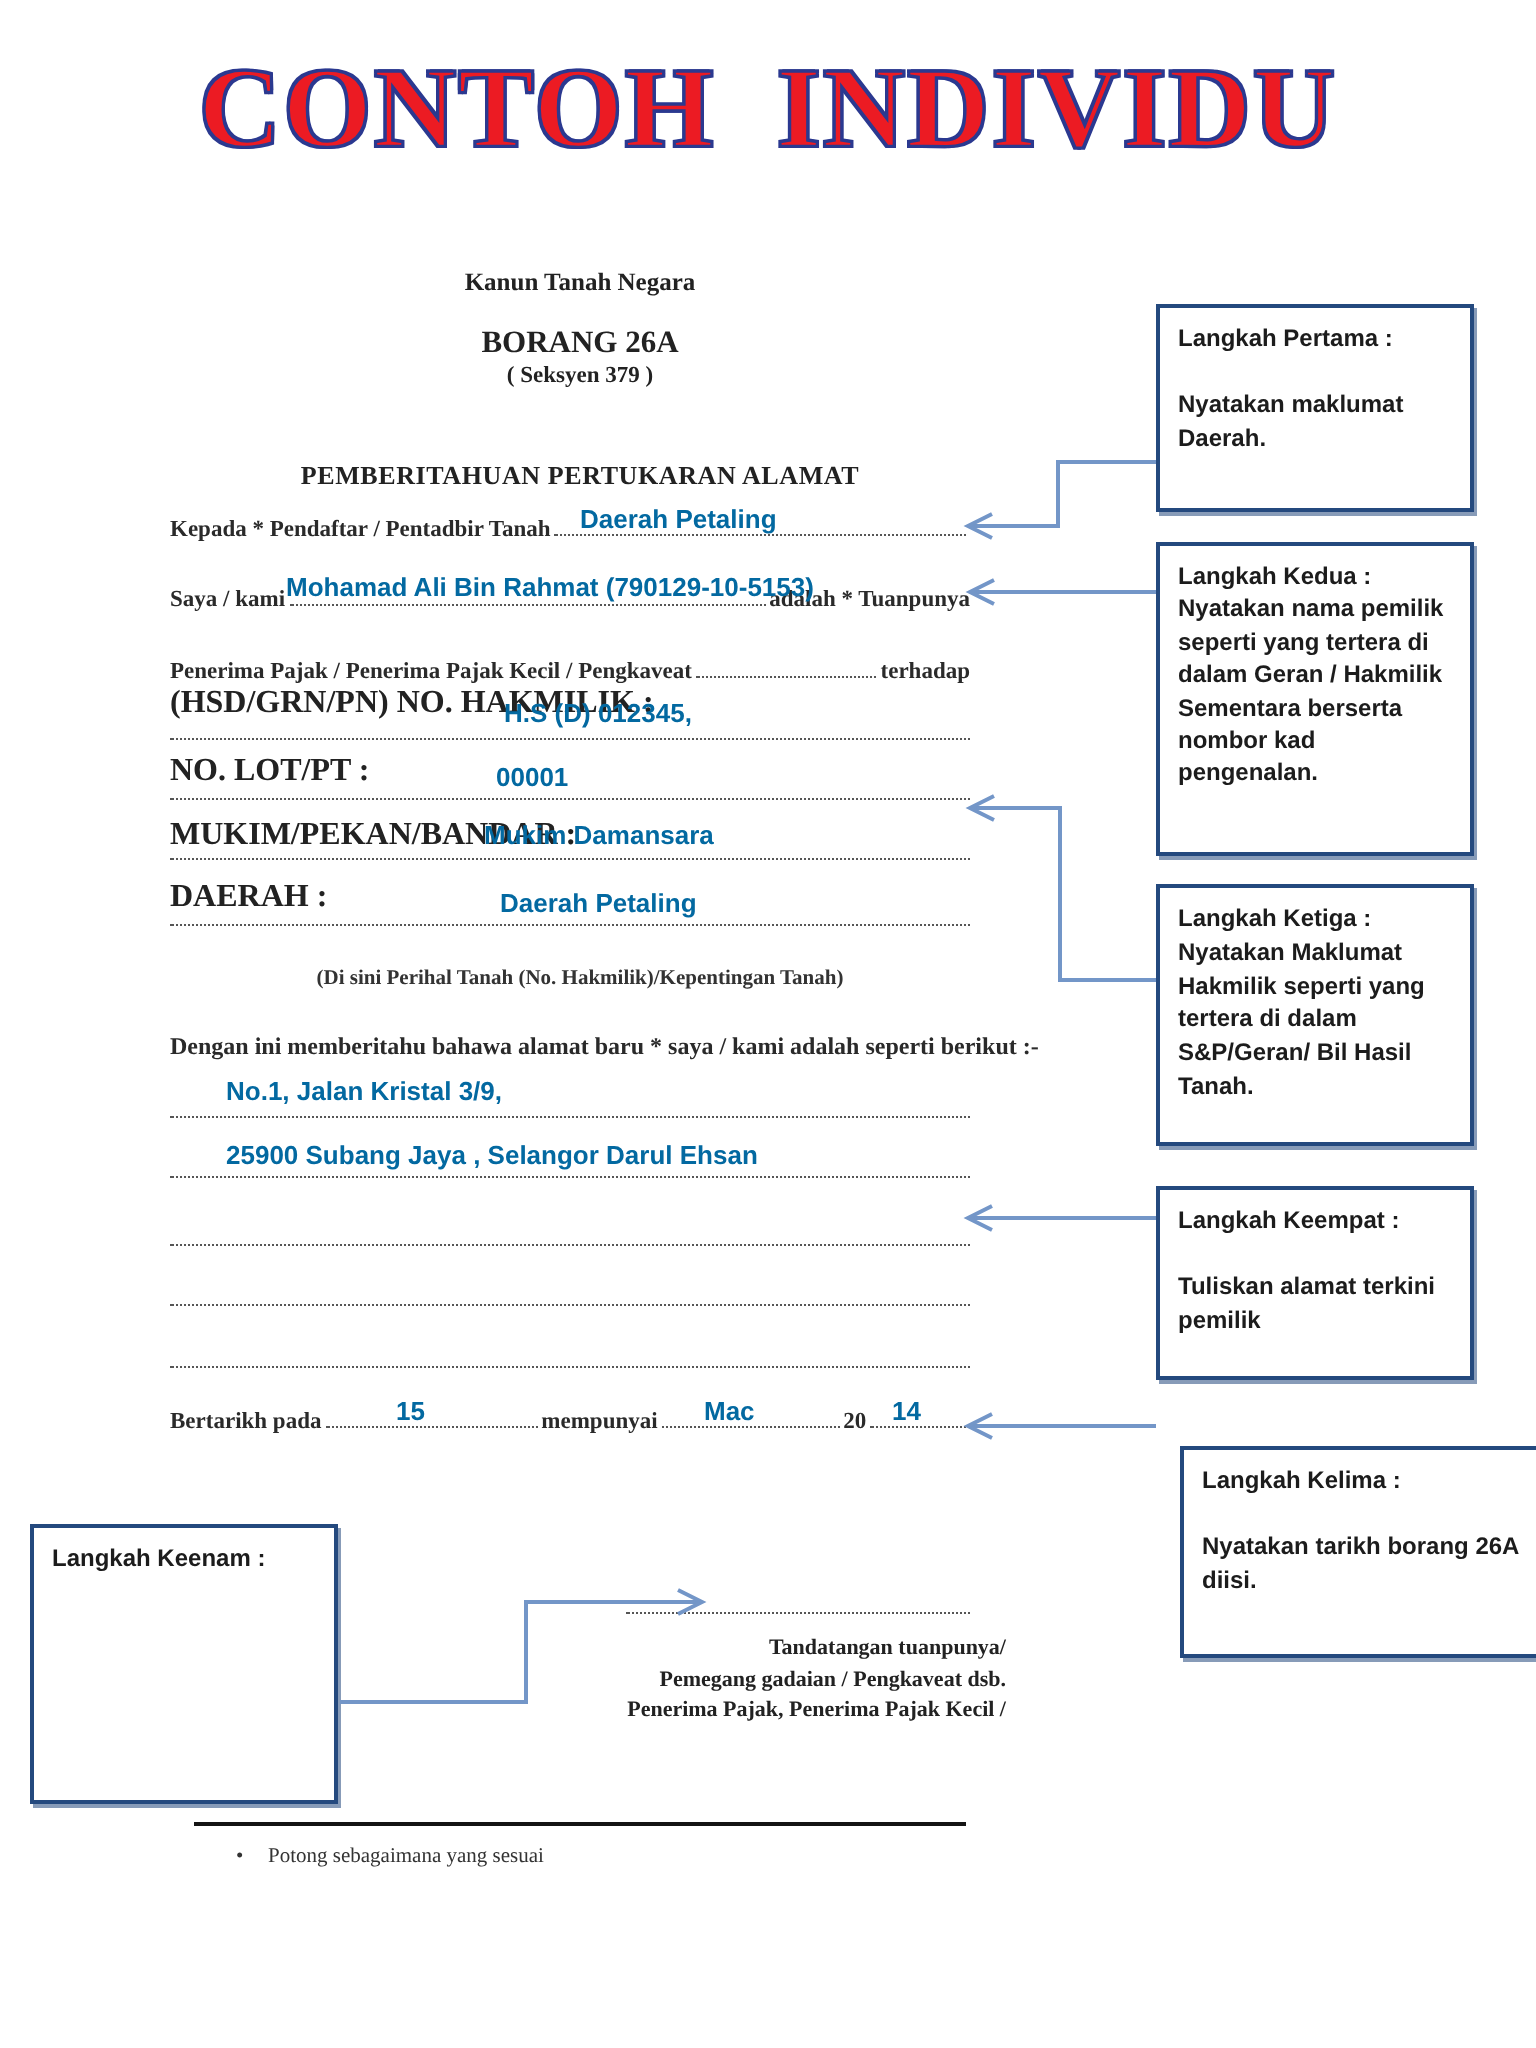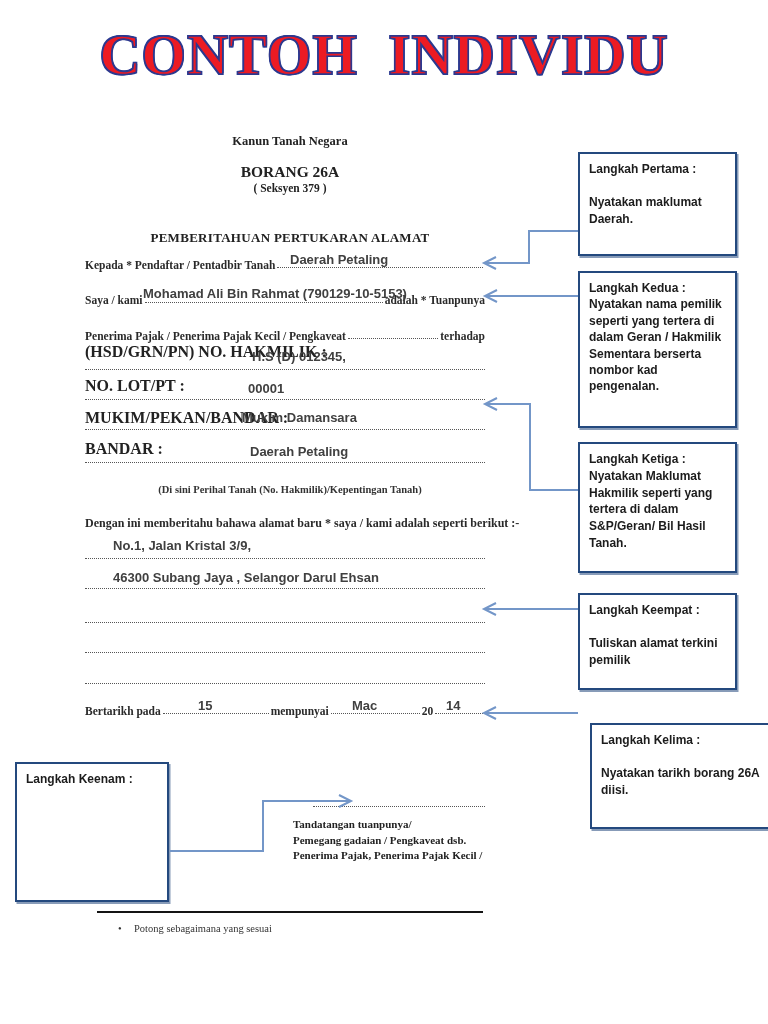--- a/index.html
+++ b/index.html
@@ -18,30 +18,30 @@
   .law{top:134px;font-size:12.5px;}
   .formno{top:163px;font-size:15.5px;}
   .seksyen{top:182px;font-size:11.5px;}
   .doctitle{top:230px;font-size:13px;letter-spacing:.3px;}
 
   
   .frow{position:absolute;left:85px;width:400px;display:flex;align-items:flex-end;
         font-size:11.5px;font-weight:bold;color:#2a2a2a;white-space:nowrap;}
   .frow .leader{flex:1;border-bottom:1.6px dotted #565656;margin:0 2px 3px;height:1px;}
   .fval{position:absolute;font-family:"Liberation Sans",sans-serif;font-weight:bold;
-        font-size:13px;color:#404040;white-space:nowrap;}
+        font-size:13px;color:#0369a1;white-space:nowrap;}
   .blabel{position:absolute;left:85px;font-size:16px;font-weight:bold;color:#222;white-space:nowrap;}
   .dotline{position:absolute;left:85px;width:400px;height:1px;border-bottom:1.6px dotted #565656;}
   .note{position:absolute;left:85px;width:410px;text-align:center;font-size:10.5px;
         font-weight:bold;color:#333;}
   .intro{position:absolute;left:85px;font-size:12px;font-weight:bold;color:#2a2a2a;white-space:nowrap;}
 
   
   .sigdots{position:absolute;left:313px;width:172px;height:1px;border-bottom:1.6px dotted #565656;}
-  .sigblock{position:absolute;left:293px;width:210px;text-align:left;
+  .sigblock{position:absolute;left:293px;width:210px;text-align:right;
             font-size:11px;font-weight:bold;color:#222;line-height:15.5px;}
 
   
   .footrule{position:absolute;left:97px;width:386px;border-top:2px solid #141414;}
   .footnote{position:absolute;left:118px;font-size:10.5px;color:#333;}
   .footnote .bullet{display:inline-block;width:16px;}
 
   
   .callout{position:absolute;background:#fff;border:2px solid #24497e;
            box-shadow:1.5px 2px 0 rgba(36,73,126,.55);
@@ -95,30 +95,30 @@
   <div class="dotline" style="top:368px;"></div>
 
   <div class="blabel" style="top:377px;">NO. LOT/PT :</div>
   <div class="fval" style="left:248px;top:381px;">00001</div>
   <div class="dotline" style="top:398px;"></div>
 
   <div class="blabel" style="top:409px;">MUKIM/PEKAN/BANDAR :</div>
   <div class="fval" style="left:242px;top:410px;">Mukim Damansara</div>
   <div class="dotline" style="top:428px;"></div>
 
-  <div class="blabel" style="top:440px;">BANDAR :</div>
+  <div class="blabel" style="top:440px;">DAERAH :</div>
   <div class="fval" style="left:250px;top:444px;">Daerah Petaling</div>
   <div class="dotline" style="top:461px;"></div>
 
   <div class="note" style="top:484px;">(Di sini Perihal Tanah (No. Hakmilik)/Kepentingan Tanah)</div>
 
   <div class="intro" style="top:516px;">Dengan ini memberitahu bahawa alamat baru * saya / kami adalah seperti berikut :-</div>
   <div class="fval" style="left:113px;top:538px;">No.1, Jalan Kristal 3/9,</div>
   <div class="dotline" style="top:557px;"></div>
-  <div class="fval" style="left:113px;top:570px;">46300 Subang Jaya , Selangor Darul Ehsan</div>
+  <div class="fval" style="left:113px;top:570px;">25900 Subang Jaya , Selangor Darul Ehsan</div>
   <div class="dotline" style="top:587px;"></div>
   <div class="dotline" style="top:621px;"></div>
   <div class="dotline" style="top:651px;"></div>
   <div class="dotline" style="top:682px;"></div>
 
   <div class="frow" style="top:700px;height:17px;">
     <span>Bertarikh pada</span>
     <span class="leader" style="flex:1.55;position:relative;"></span>
     <span>mempunyai</span>
     <span class="leader" style="flex:1.3;"></span>

